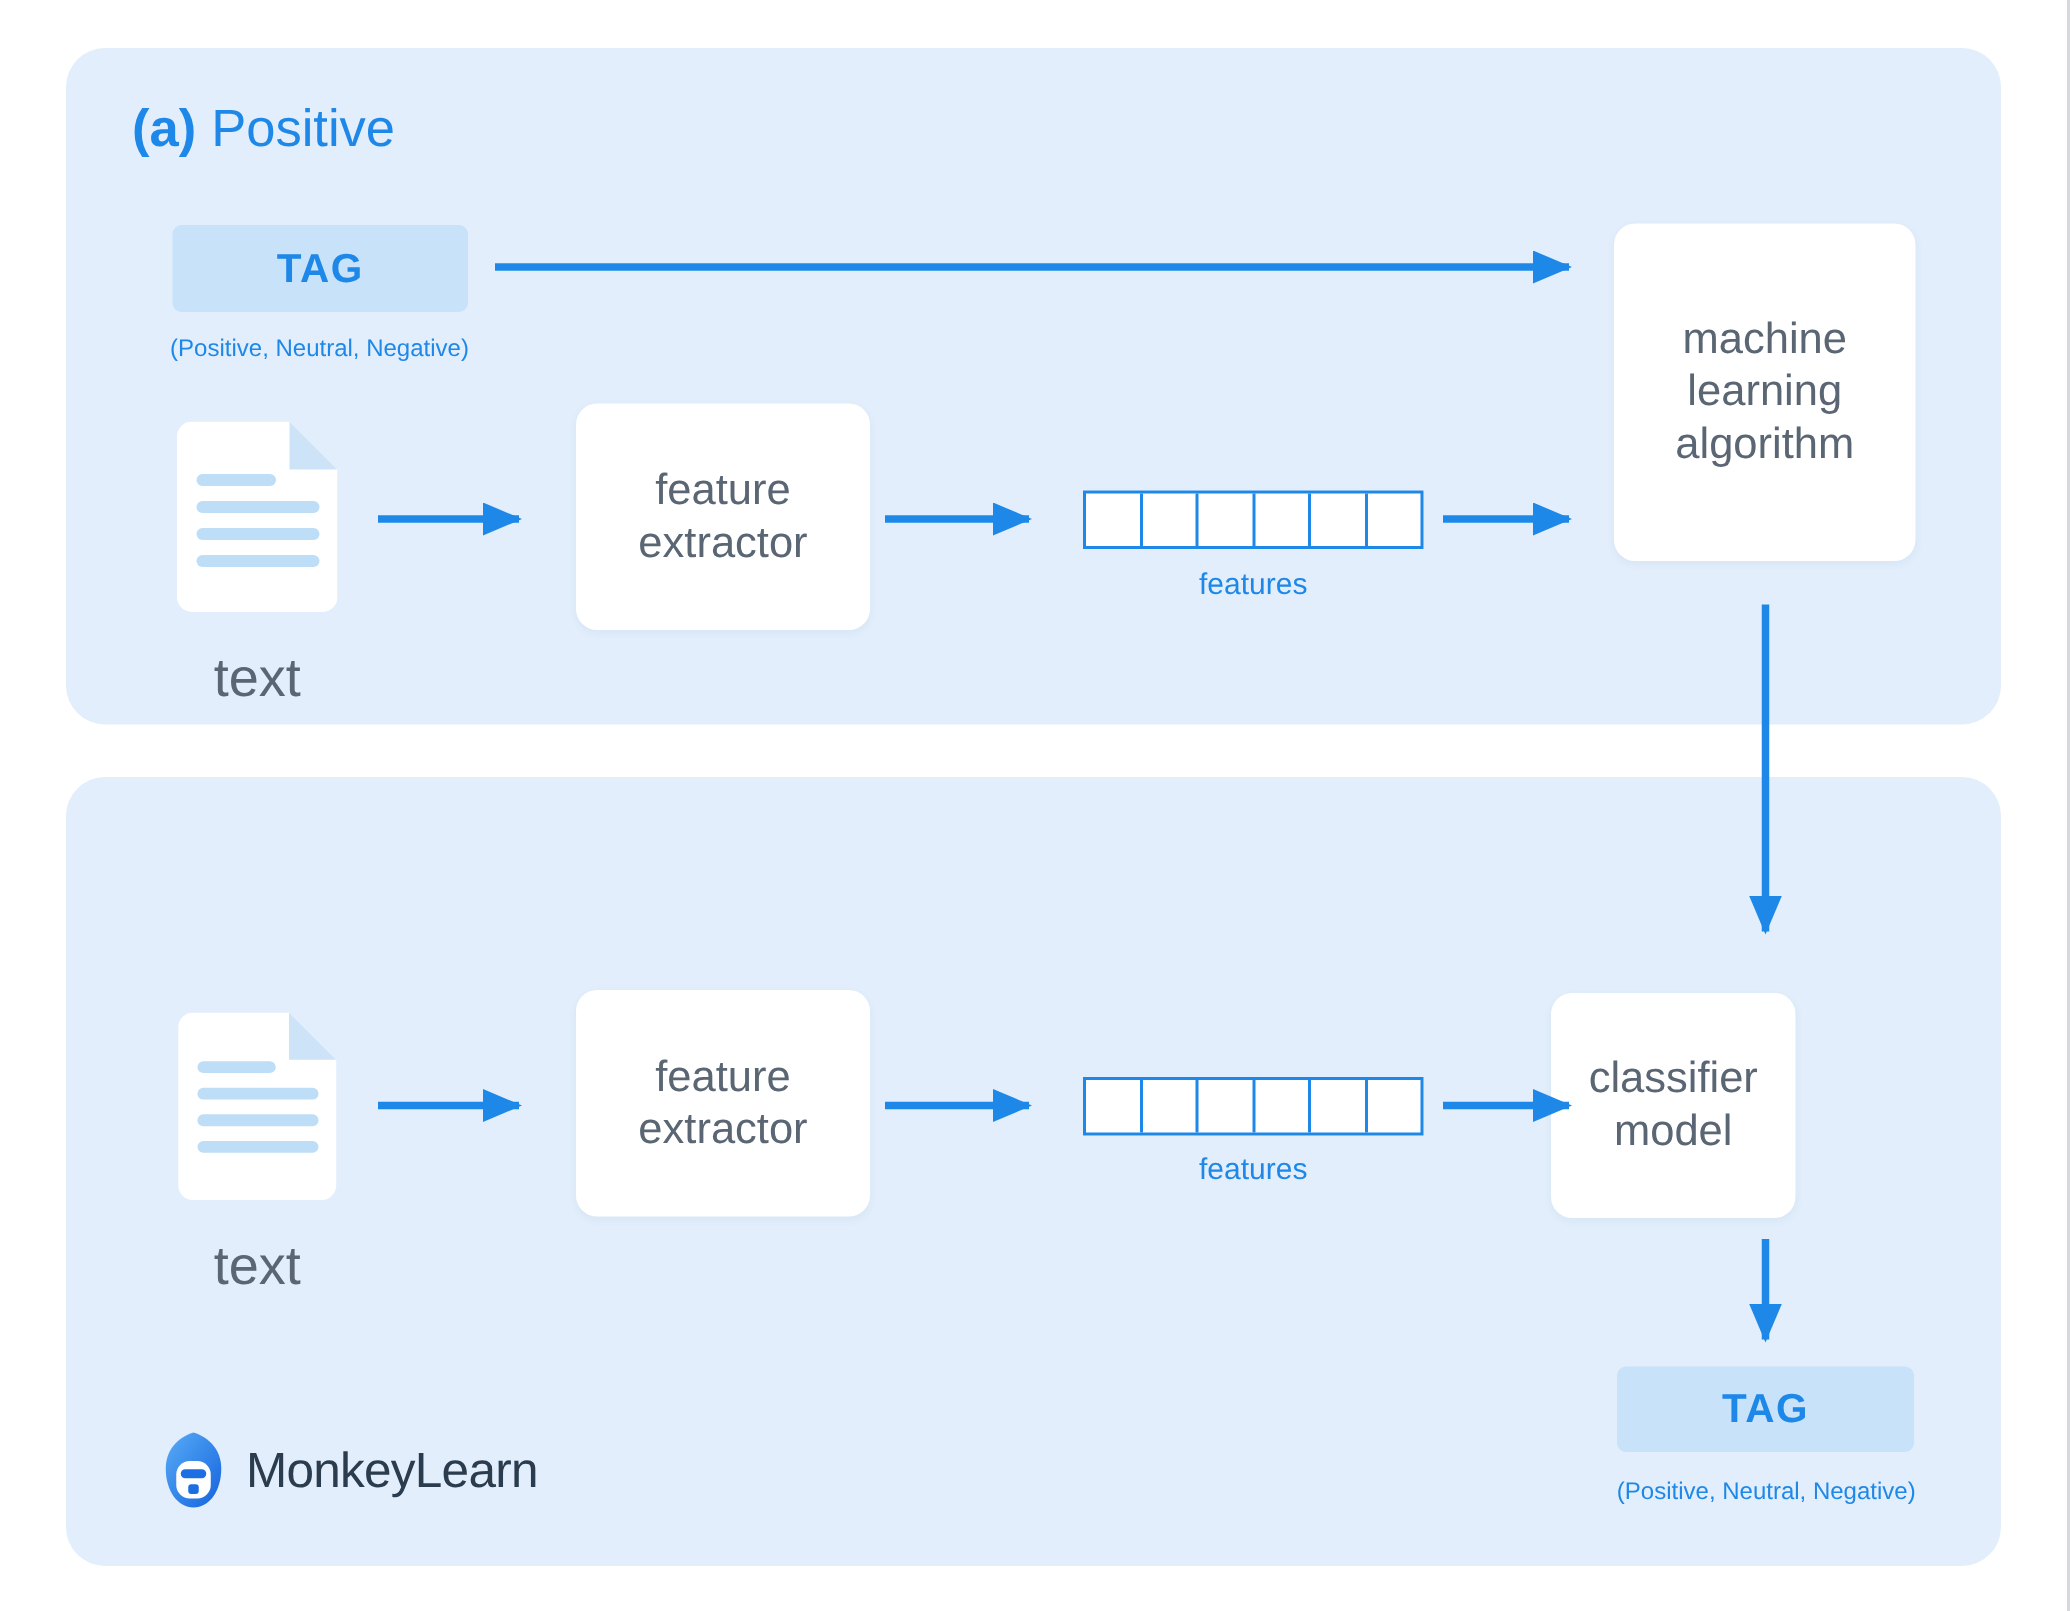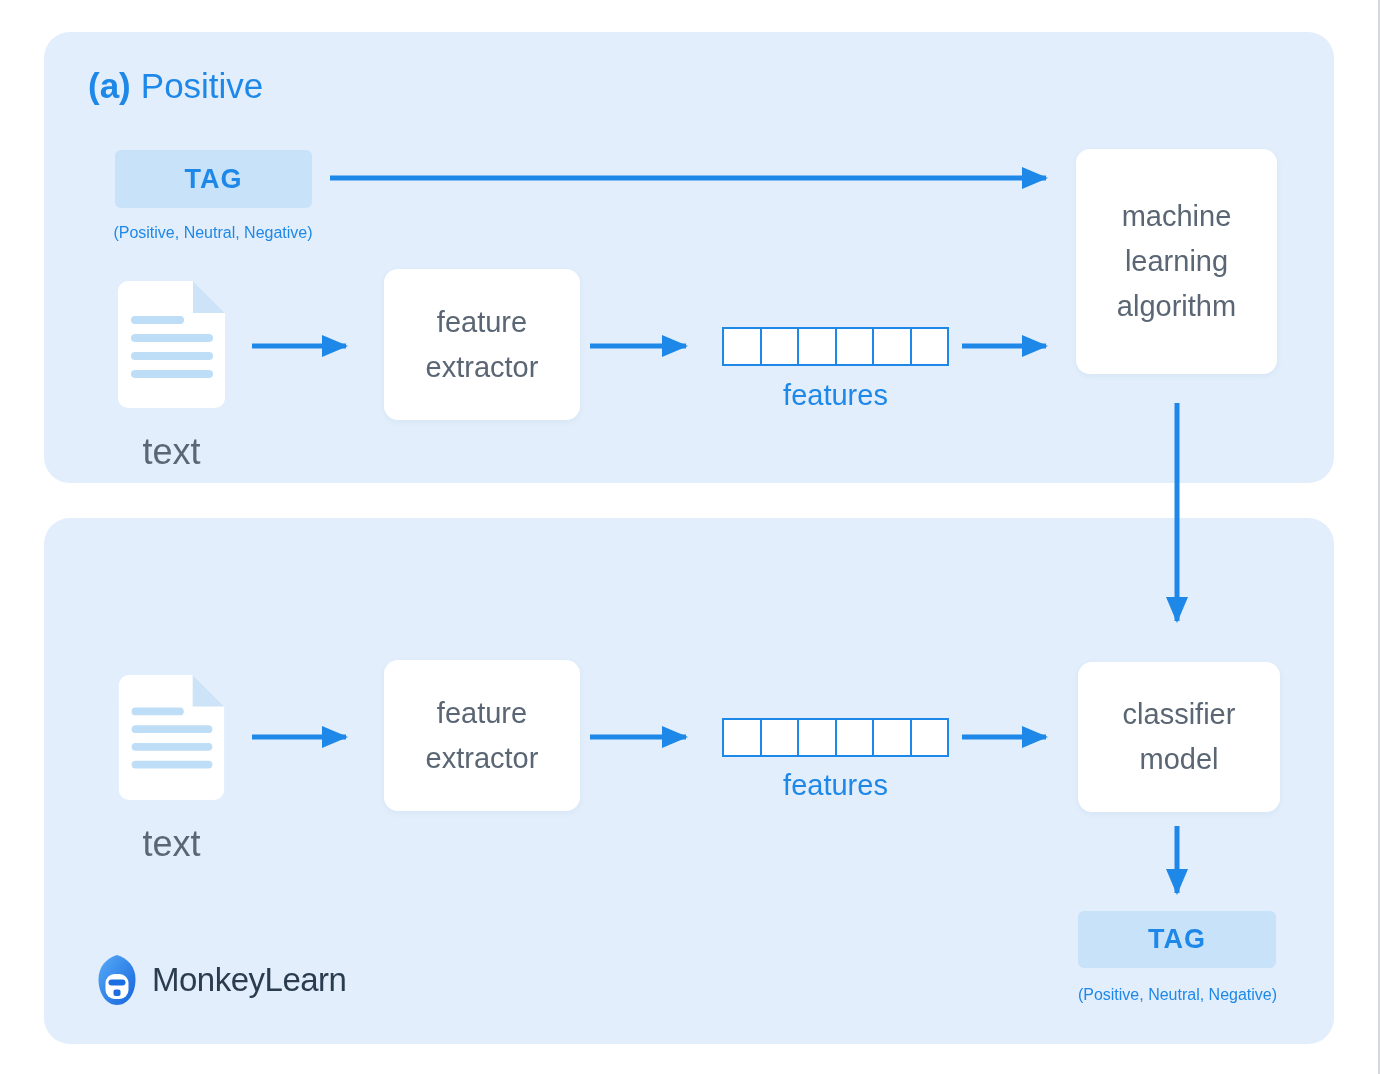--- a/index.html
+++ b/index.html
@@ -23,43 +23,43 @@
   .panel-title .tp{font-weight:700;}
   .panel-title .tt{font-weight:400;margin-left:10px;}
   .title-a{left:88px;top:66px;}
   .title-b{left:88px;top:569px;}
   .tag-box{position:absolute;background:var(--tag-bg);border-radius:6px;display:flex;align-items:center;justify-content:center;font-weight:700;font-size:27px;color:var(--accent);letter-spacing:1px;}
   .tag-a{left:115px;top:150px;width:197px;height:58px;}
   .tag-b{left:1078px;top:911px;width:198px;height:57px;}
   .tag-values{position:absolute;font-size:16px;color:var(--accent);text-align:center;}
   .tagv-a{left:40px;top:224px;width:346px;}
   .tagv-b{left:1005px;top:986px;width:345px;}
-  .white-box{position:absolute;background:var(--box-bg);border-radius:14px;display:flex;align-items:center;justify-content:center;text-align:center;color:var(--gray-text);font-size:29px;line-height:45px;box-shadow:0 2px 6px rgba(40,90,160,0.06);padding:0 18px;}
+  .white-box{position:absolute;background:var(--box-bg);border-radius:14px;display:flex;align-items:center;justify-content:center;text-align:center;color:var(--gray-text);font-size:29px;line-height:35px;box-shadow:0 2px 6px rgba(40,90,160,0.06);padding:0 18px;}
   .extractor-a{left:384px;top:269px;width:196px;height:151px;}
   .extractor-b{left:384px;top:660px;width:196px;height:151px;}
   .ml-box{left:1076px;top:149px;width:201px;height:225px;}
-  .classifier-box{left:1078px;top:662px;width:202px;height:150px;}
+  .classifier-box{left:1034px;top:662px;width:163px;height:150px;}
   .doc-icon{position:absolute;width:107px;}
   .doc-a{left:118px;top:281px;}
   .doc-b{left:118px;top:675px;}
   .doc-label{position:absolute;width:107px;left:118px;text-align:center;font-size:36px;color:var(--gray-text);}
   .docl-a{top:431px;}
   .docl-b{top:823px;}
   .features-row{position:absolute;width:227px;height:39px;border:2px solid var(--accent);background:#fff;display:flex;}
   .frow-a{left:722px;top:327px;}
   .frow-b{left:722px;top:718px;}
   .fcell{flex:1;border-right:2px solid var(--accent);}
   .fcell:last-child{border-right:none;}
-  .features-label{position:absolute;width:227px;text-align:center;font-size:29px;color:var(--accent);}
+  .features-label{position:absolute;width:227px;text-align:center;font-size:20px;color:var(--accent);}
   .flab-a{left:722px;top:379px;}
   .flab-b{left:722px;top:769px;}
   .arrows{position:absolute;left:0;top:0;width:1380px;height:1074px;pointer-events:none;}
   .arrows line{stroke:var(--accent);stroke-width:5;}
   .ah{fill:var(--accent);}
-  .logo{position:absolute;left:96px;top:954px;display:flex;align-items:center;}
+  .logo{position:absolute;left:108px;top:954px;display:flex;align-items:center;}
   .logo-text{font-size:33px;font-weight:500;color:var(--logo-navy);margin-left:14px;letter-spacing:-0.5px;}
   .right-edge{position:absolute;right:0;top:0;width:2px;height:1074px;background:var(--edge-line);}
 </style>
 </head>
 <body>
 
 <div class="canvas">
 
   <div class="panel panel-a"></div>
   <div class="panel panel-b"></div>

